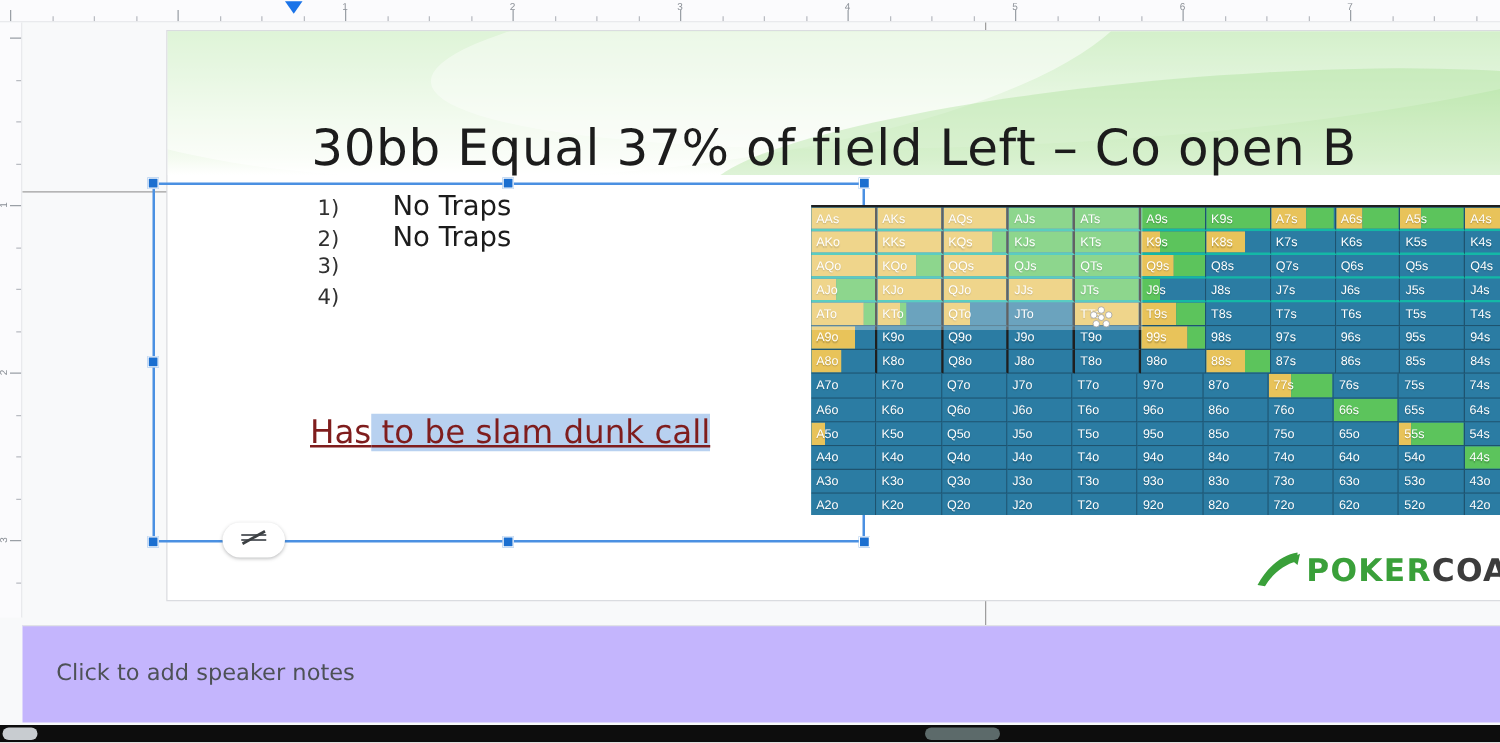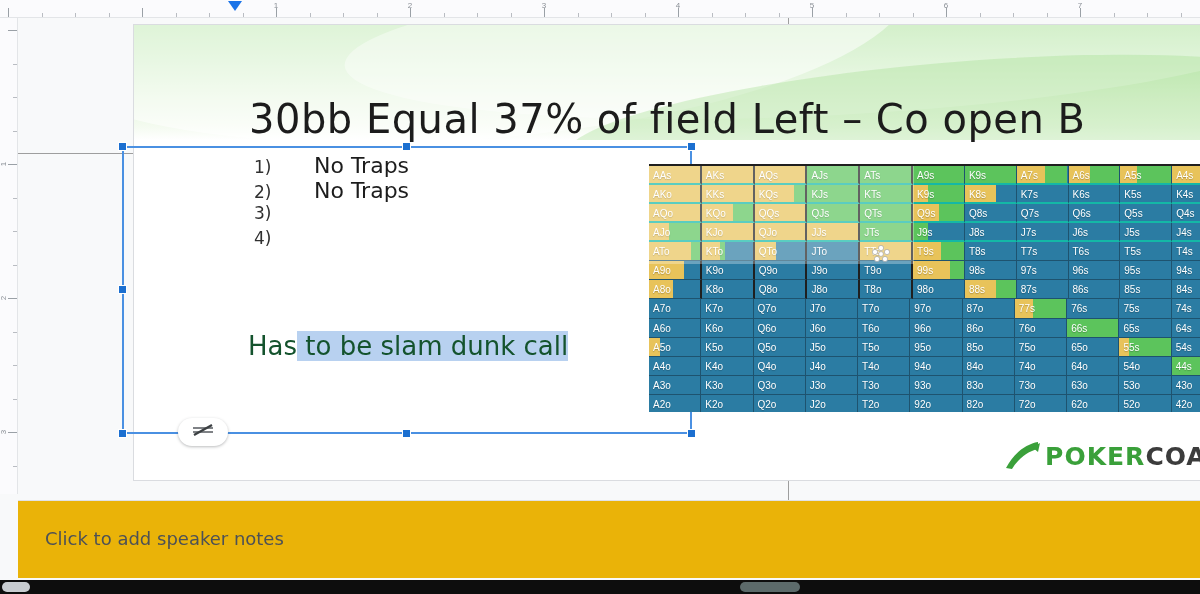--- a/index.html
+++ b/index.html
@@ -152,23 +152,24 @@
     font-size: 22px;
     color: #1c1c1c;
     white-space: nowrap;
     font-family: "DejaVu Sans", sans-serif;
   }
 
   .slam-line {
     position: absolute;
     left: 114px; top: 306px;
     font-size: 26px;
-    color: #14532d;
+    color: #7f1d1d;
     white-space: nowrap;
     font-family: "DejaVu Sans", sans-serif;
+    text-decoration: underline;
   }
   .slam-line .sel {
     background: #b8d1f0;
   }
 
   
   .logo {
     position: absolute;
     right: -8px; bottom: 7px;
     display: flex;
@@ -286,21 +287,21 @@
     left: 852px; top: 226px;
     width: 22px; height: 20px;
     z-index: 30;
   }
 
   
   .notes-pane {
     position: absolute;
     left: 18px; top: 500px;
     width: 1182px; height: 78px;
-    background: #eab308;
+    background: #c4b5fd;
     border-top: 1px solid #e0e2e6;
   }
   .notes-placeholder {
     position: absolute;
     left: 27px; top: 27px;
     font-size: 18px;
     color: #4d5156;
     font-family: "DejaVu Sans", sans-serif;
   }
 

